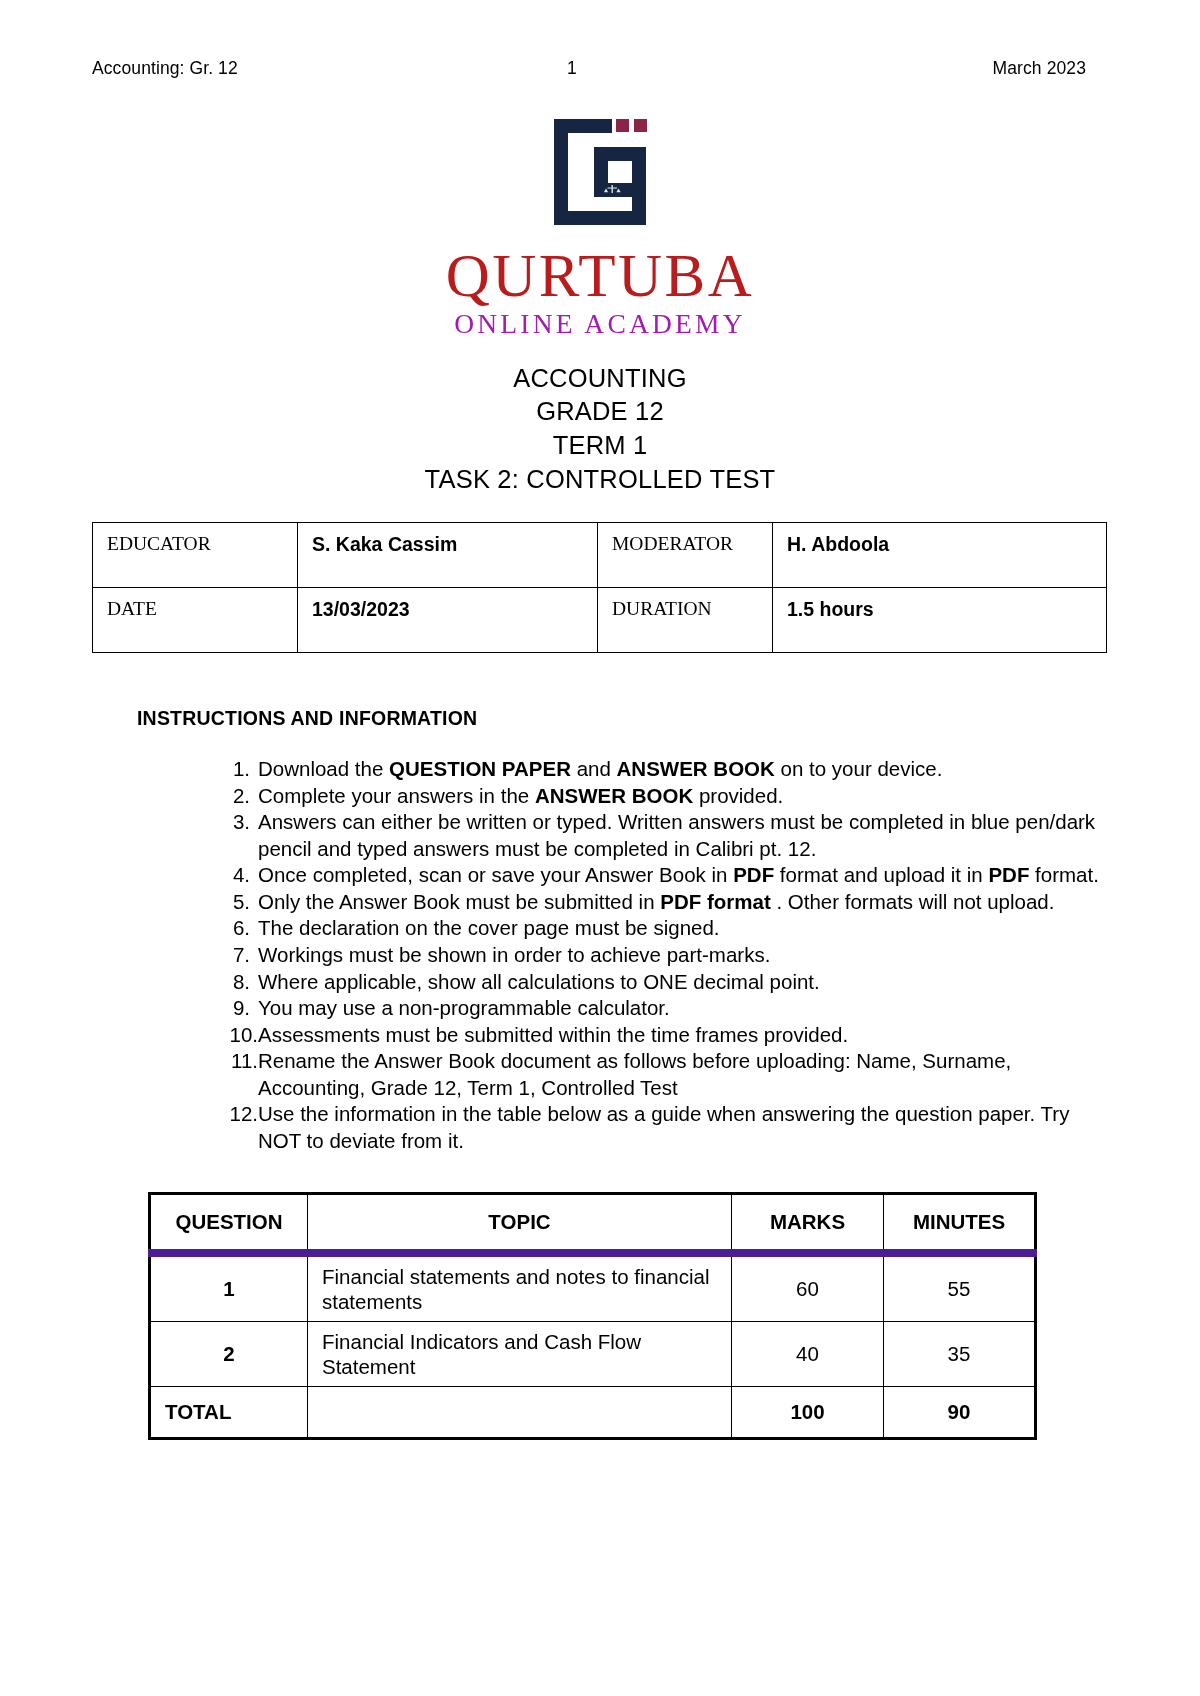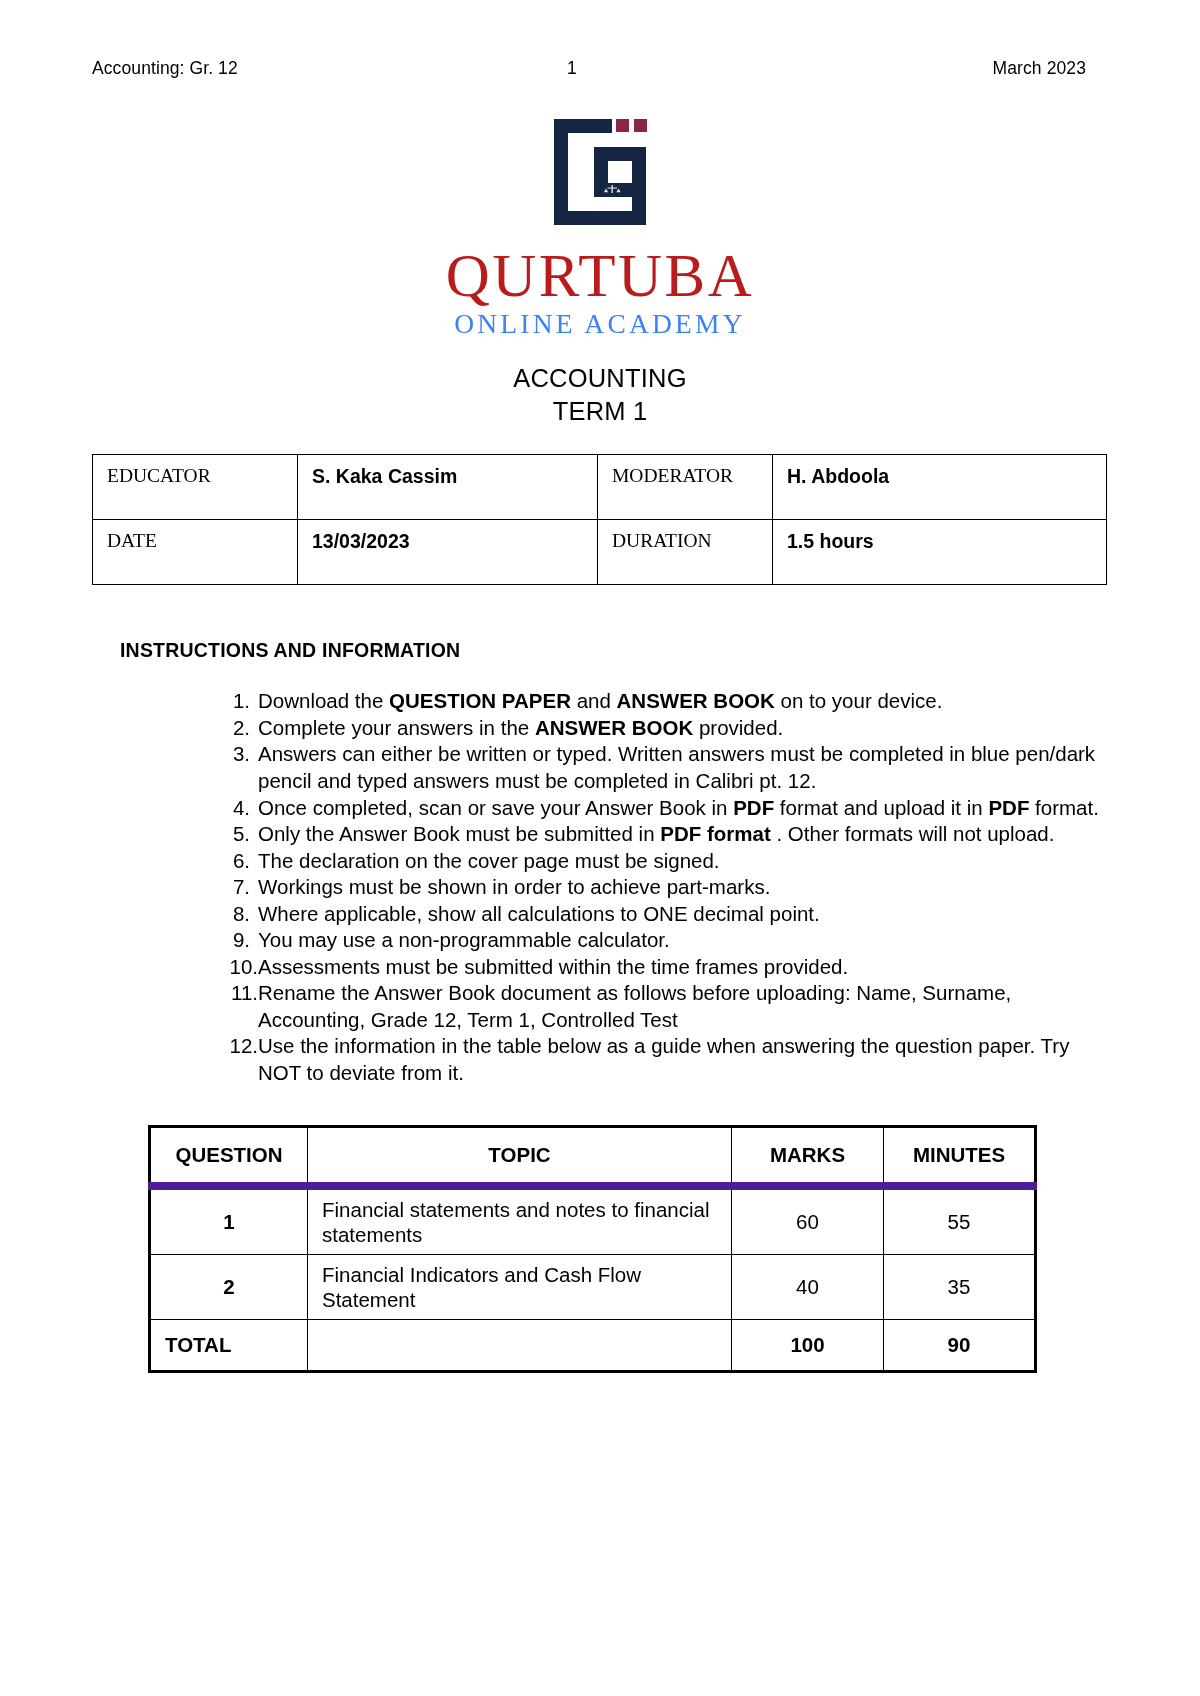--- a/index.html
+++ b/index.html
@@ -58,21 +58,21 @@
     letter-spacing: 2.5px;
     color: #b91c1c;
     font-weight: 400;
     text-align: center;
   }
   .tagline {
     margin-top: 2px;
     font-family: "Liberation Serif", serif;
     font-size: 27.5px;
     letter-spacing: 3.2px;
-    color: #3b82f6;
+    color: #a21caf;
     text-align: center;
   }
 
   
   .title-block {
     margin-top: 22px;
     text-align: center;
     font-weight: normal;
     font-size: 25.5px;
     line-height: 1.33;
@@ -98,21 +98,21 @@
   .info-table td.lbl { font-weight: normal; font-family: Liberation Serif, serif; }
   .info-table td.val { font-weight: bold; }
   .col-a { width: 205px; }
   .col-b { width: 300px; }
   .col-c { width: 175px; }
   .col-d { width: 334px; }
 
   
   .instr-head {
     margin-top: 54px;
-    margin-left: 28px;
+    margin-left: 45px;
     font-size: 19.5px;
     font-weight: bold;
     letter-spacing: 0.2px;
   }
   ol.instructions {
     margin: 26px 0 8px 0;
     padding-left: 122px;
     font-size: 20.5px;
     line-height: 1.295;
     list-style: none;
@@ -202,21 +202,23 @@
           <path d="M72.5 77.6 l2.2 3.6 h-4.4 Z"></path>
         </g>
       </svg>
     </div>
     <div class="wordmark">QURTUBA</div>
     <div class="tagline">ONLINE ACADEMY</div>
   </div>
 
   <div class="title-block">
     <div>ACCOUNTING</div>
+    <div>GRADE 12</div>
     <div>TERM 1</div>
+    <div>TASK 2: CONTROLLED TEST</div>
   </div>
 
   <table class="info-table">
     <colgroup>
       <col class="col-a">
         <col class="col-b">
         <col class="col-c">
         <col class="col-d">
     </colgroup>
     <tbody>

